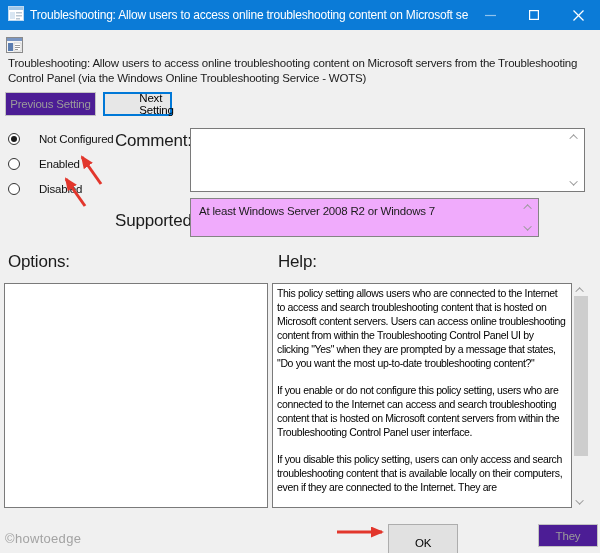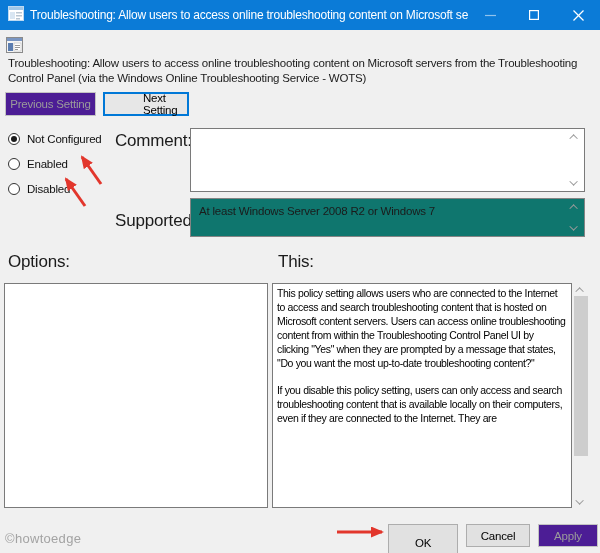--- a/index.html
+++ b/index.html
@@ -18,39 +18,39 @@
 
   
   .policy-icon { position:absolute; left:6px; top:37px; }
   .description { position:absolute; left:8px; top:56px; width:586px; font-size:11.5px;
                  line-height:15px; color:#1b1b1b; letter-spacing:-0.2px; }
   .btn { position:absolute; display:flex; align-items:center; justify-content:center;
          background:#e1e1e1; border:1px solid #adadad; font-size:11.5px; color:#000;
          letter-spacing:-0.2px; cursor:default; }
   .btn.disabled { background:#4c1d95; border-color:#c3c3c3; color:#9b9b9b; }
   .btn-prev { left:5px;  top:92px; width:91px; height:24px; }
-  .btn-next { left:103px; top:92px; width:86px; height:24px; border:2px solid #0078d7; background:#e7e7e7;padding-left:38px; }
-
-  
-  .radio-row { position:absolute; left:8px; height:16px; display:flex; align-items:center; gap:7px; }
+  .btn-next { left:103px; top:92px; width:69px; height:24px; border:2px solid #0078d7; background:#e7e7e7;padding-left:38px; }
+
+  
+  .radio-row { position:absolute; left:8px; height:16px; display:flex; align-items:center; gap:19px; }
   .radio-row.r0 { top:131px; } .radio-row.r1 { top:156px; } .radio-row.r2 { top:181px;justify-content:center; }
   .radio-dot { width:12px; height:12px; border:1px solid #333; border-radius:50%; background:#fff;
                display:flex; align-items:center; justify-content:center; }
   .radio-inner { width:6px; height:6px; border-radius:50%; background:#1a1a1a; display:none; }
   .radio-dot.on .radio-inner { display:block; }
   .radio-label { font-size:11.5px; color:#111; letter-spacing:-0.2px; }
 
   
   .field-label { position:absolute; font-size:17px; color:#1b1b1b; letter-spacing:-0.2px; }
   .lbl-comment   { left:115px; top:131px; }
   .lbl-supported { left:115px; top:211px; }
   .comment-box   { position:absolute; left:190px; top:128px; width:395px; height:64px;
                    background:#fff; border:1px solid #7a7a7a; }
-  .supported-box { position:absolute; left:190px; top:198px; width:395px; height:39px;
-                   background:#0f766e; border:1px solid #848484; }
+  .supported-box { position:absolute; left:190px; top:198px; width:349px; height:39px;
+                   background:#f0abfc; border:1px solid #848484; }
   .supported-text { position:absolute; left:8px; top:6px; font-size:11.5px; color:#1b1b1b;
                     letter-spacing:-0.2px; }
   .chev-cell { position:absolute; right:2px; width:14px; height:12px; display:flex;
                align-items:center; justify-content:center; }
   .chev-cell.top { top:2px; } .chev-cell.bot { bottom:2px; }
   .chev { width:6px; height:6px; border:0 solid #9a9a9a; }
   .chev.up   { border-left-width:1px;  border-top-width:1px;    transform:rotate(45deg) translateY(2px); }
   .chev.down { border-right-width:1px; border-bottom-width:1px; transform:rotate(45deg) translateX(-2px); }
 
   
@@ -166,38 +166,38 @@
     <div class="chev-cell bot">
         <span class="chev down"></span>
       </div>
   </div>
 
   <div class="field-label lbl-options">Options:</div>
   <div class="options-box">
     <span></span>
   </div>
 
-  <div class="field-label lbl-help">This:</div>
+  <div class="field-label lbl-help">Help:</div>
   <div class="help-box">
     <p>This policy setting allows users who are connected to the Internet to access and search troubleshooting content that is hosted on Microsoft content servers. Users can access online troubleshooting content from within the Troubleshooting Control Panel UI by clicking "Yes" when they are prompted by a message that states, "Do you want the most up-to-date troubleshooting content?"</p>
+    <p>If you enable or do not configure this policy setting, users who are connected to the Internet can access and search troubleshooting content that is hosted on Microsoft content servers from within the Troubleshooting Control Panel user interface.</p>
     <p>If you disable this policy setting, users can only access and search troubleshooting content that is available locally on their computers, even if they are connected to the Internet. They are</p>
   </div>
   <div class="help-scroll">
     <div class="sb-btn up">
         <span class="chev up"></span>
       </div>
     <div class="sb-thumb"></div>
     <div class="sb-btn down">
         <span class="chev down"></span>
       </div>
   </div>
 
   <div class="btn btn-ok">OK</div>
-  <div class="btn btn-cancel">Cancel</div>
-  <div class="btn btn-apply disabled">Apply</div>
+  <div class="btn btn-apply disabled">They</div>
   <div class="watermark">©howtoedge</div>
 
   <svg class="overlay" width="600" height="553" viewBox="0 0 600 553">
     <defs>
       <marker id="ah" markerUnits="userSpaceOnUse" markerWidth="13" markerHeight="11" refX="11" refY="5.5" orient="auto">
         <path d="M0,0 L13,5.5 L0,11 Z" fill="#e2362c"></path>
       </marker>
     </defs>
     <g>
       <line x1="101" y1="184" x2="82" y2="157" stroke="#e2362c" stroke-width="3" marker-end="url(#ah)"></line>

